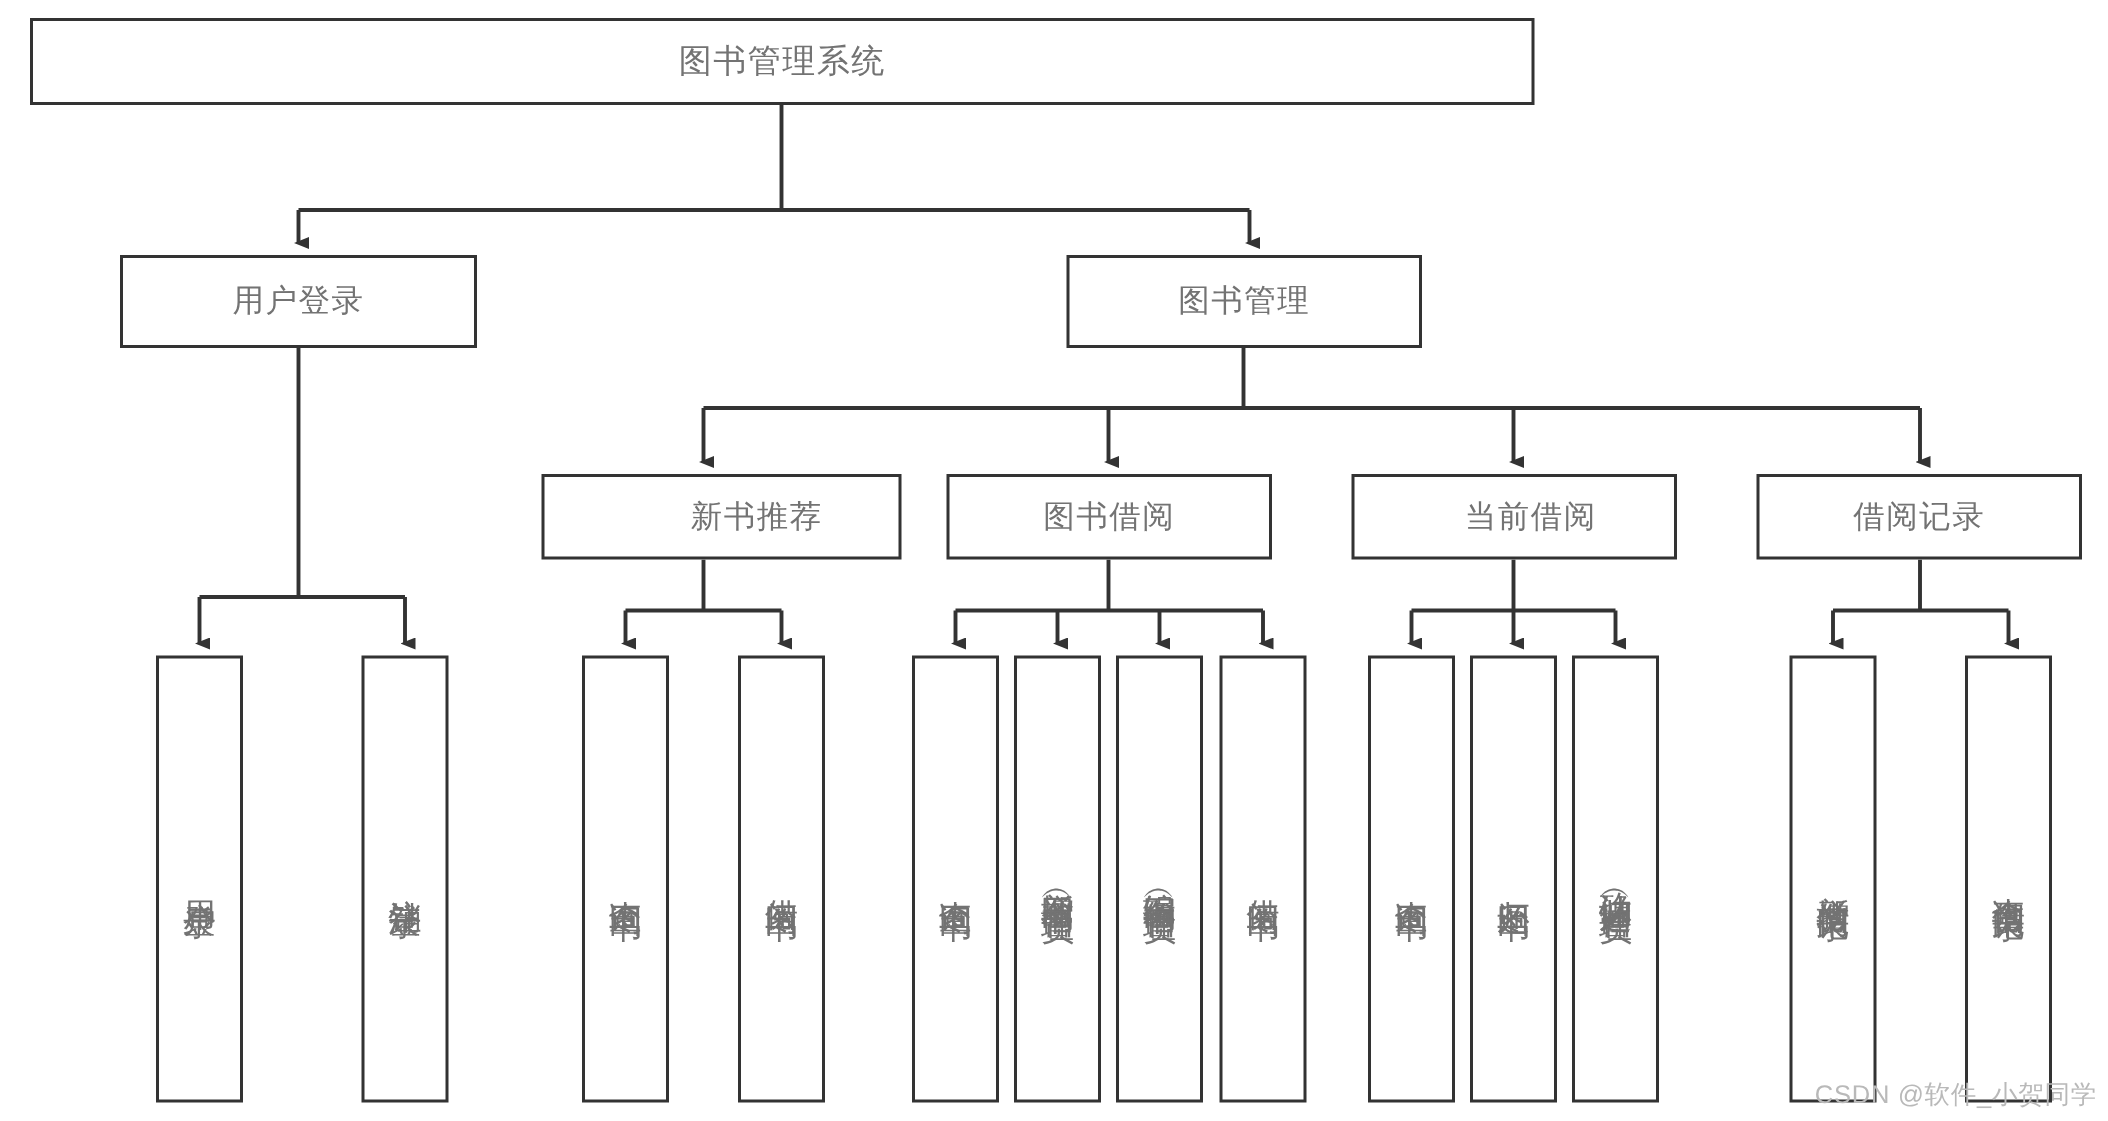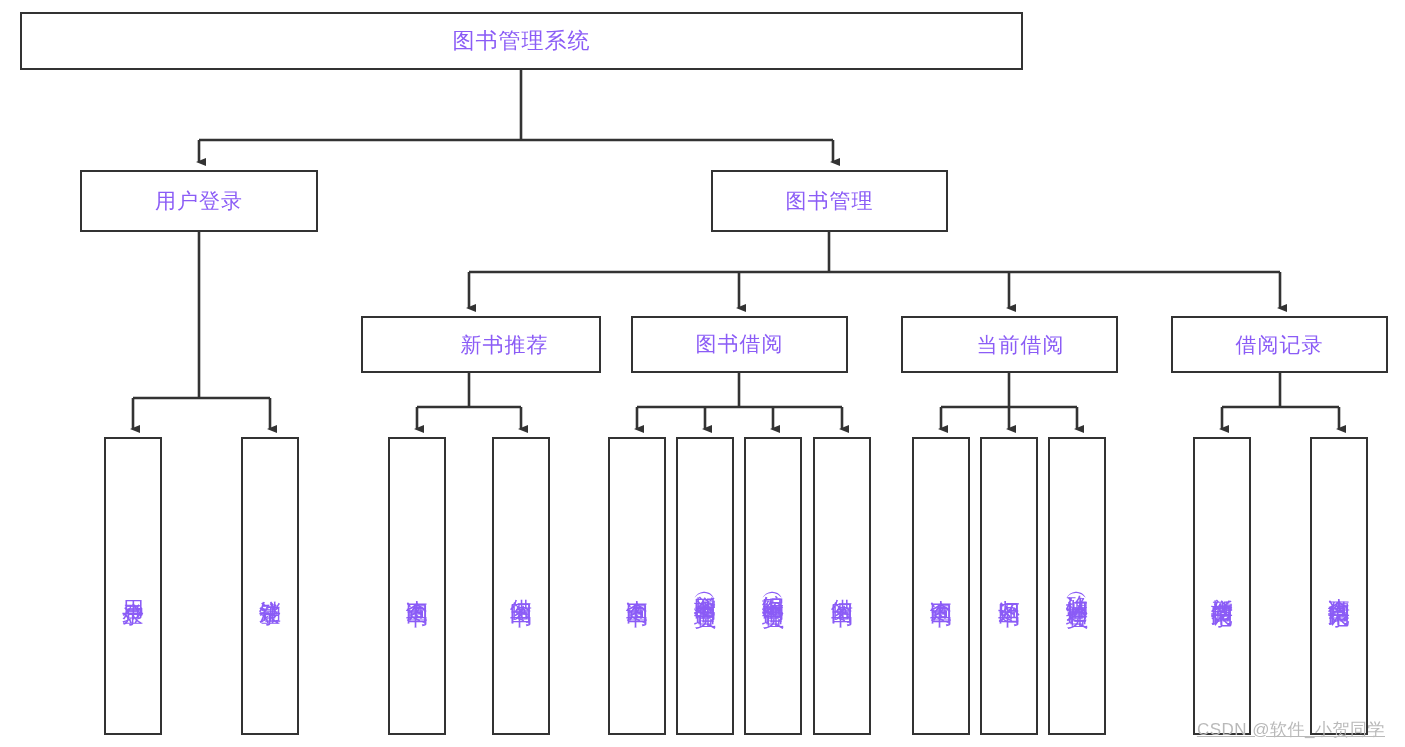--- a/index.html
+++ b/index.html
@@ -27,21 +27,21 @@
     pointer-events: none;
   }
   .node {
     position: absolute;
     box-sizing: border-box;
     border: 2px solid #333333;
     background: #ffffff;
     display: flex;
     align-items: center;
     justify-content: center;
-    color: #8b5cf6;
+    color: #737373;
     z-index: 2;
   }
   .node.horiz {
     font-size: 21px;
     letter-spacing: 1px;
     line-height: 1.2;
   }
   .node.vert {
     writing-mode: vertical-rl;
     text-orientation: upright;
@@ -55,28 +55,27 @@
     writing-mode: vertical-rl;
     text-orientation: upright;
     display: block;
     max-height: 100%;
   }
   #root-node {
     font-size: 22px;
   }
   #watermark {
     position: absolute;
-    right: 20px;
+    right: 7px;
     bottom: 6px;
     font-size: 17px;
     color: #b9b9b9;
     z-index: 5;
     white-space: nowrap;
     letter-spacing: 0.5px;
-    text-decoration: underline;
   }
 </style>
 </head>
 <body>
 
 <div id="diagram-root">
 
   <svg class="connectors" viewBox="0 0 1405 747" xmlns="http://www.w3.org/2000/svg">
     <defs>
       <marker id="arrowhead" markerWidth="10" markerHeight="10" refX="4" refY="7" orient="auto" markerUnits="userSpaceOnUse">

